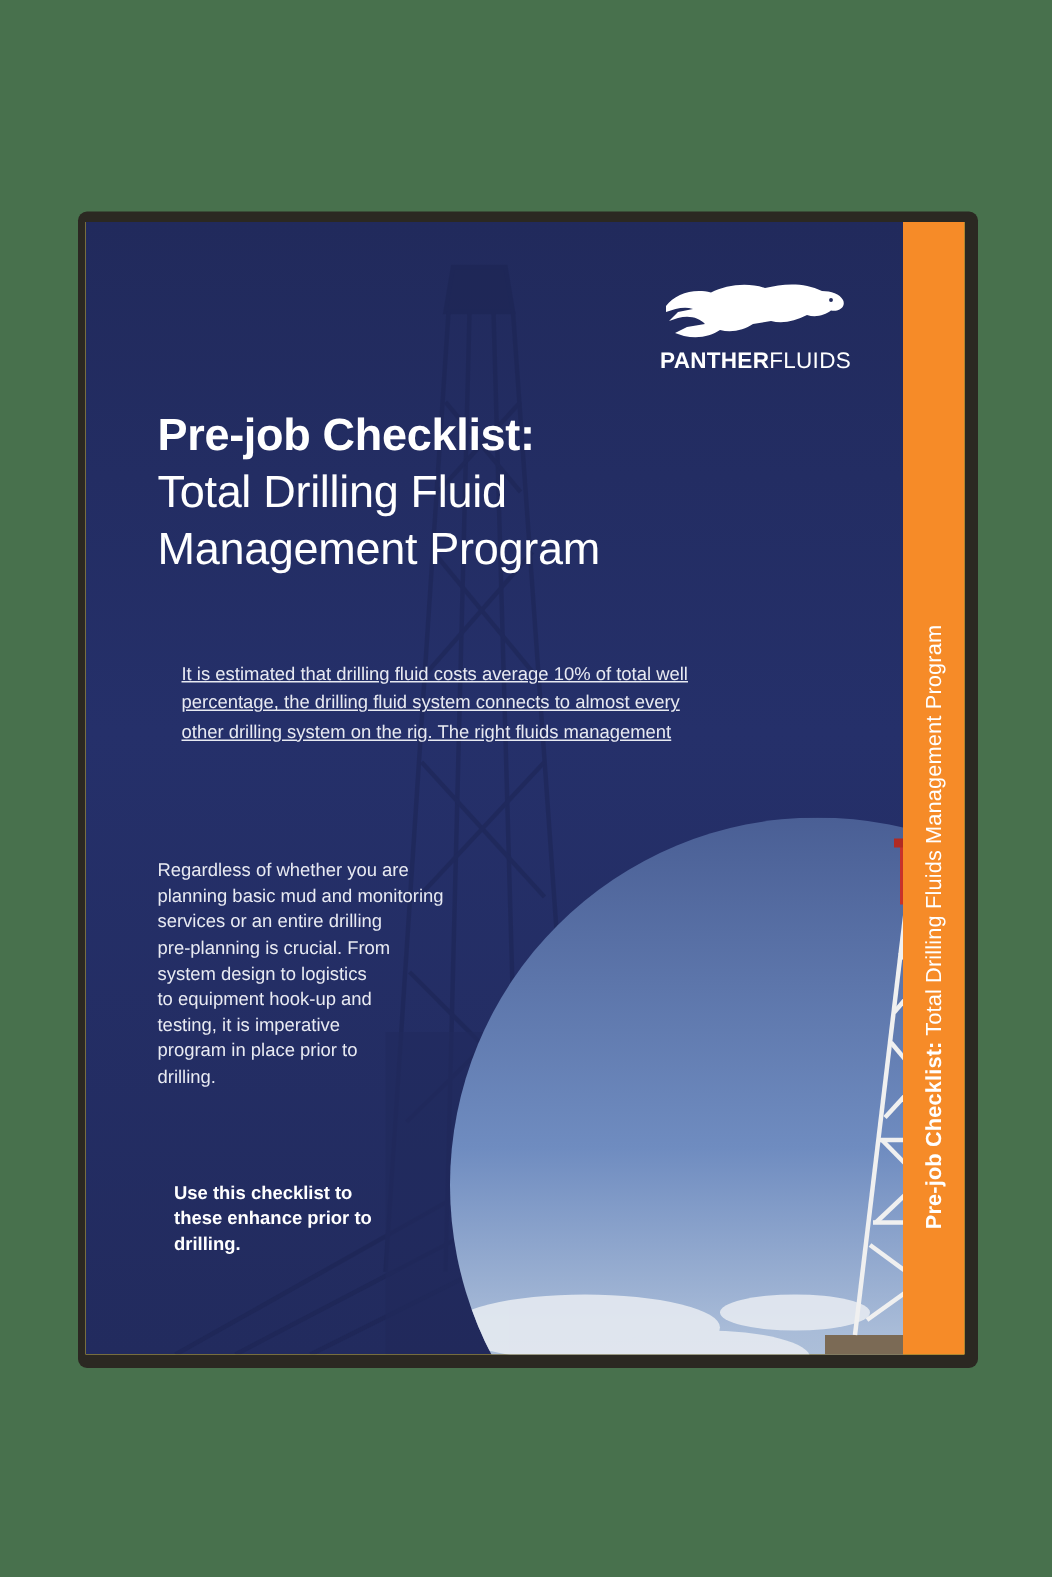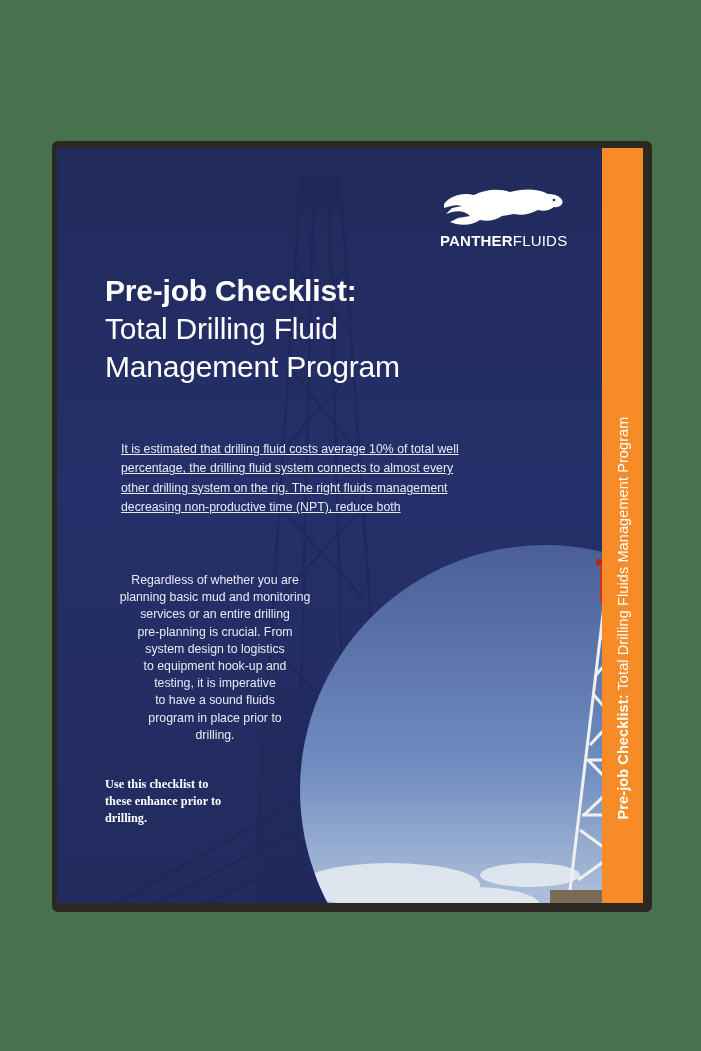--- a/index.html
+++ b/index.html
@@ -13,22 +13,22 @@
   .rig-bg{position:absolute;left:0;top:0;width:545px;height:755px;opacity:0.5;}
   .logo{position:absolute;left:383px;top:38px;width:125px;height:62px;}
   .logo svg{display:block;}
   .logo-word{position:absolute;left:0;top:46px;font-size:15px;color:#fff;letter-spacing:0.2px;white-space:nowrap;}
   .logo-word b{font-weight:800;}
   .logo-word span{font-weight:400;}
   .title{position:absolute;left:48px;top:124px;color:#fff;line-height:38px;}
   .title .t1{font-size:30px;font-weight:700;display:block;letter-spacing:-0.2px;}
   .title .t2{font-size:30px;font-weight:400;display:block;letter-spacing:-0.2px;}
   .p1{position:absolute;left:48px;top:276px;width:370px;color:#e8eaf2;font-size:12.3px;line-height:19.4px;margin:16px;text-decoration:underline;}
-  .p2{position:absolute;left:48px;top:424px;width:220px;color:#e8eaf2;font-size:12.3px;line-height:17.2px;margin:0;text-align:center;}
-  .p3{position:absolute;left:48px;top:628px;width:180px;color:#fff;font-size:12.3px;font-weight:700;line-height:17.2px;margin:0;font-family:Liberation Serif, serif;}
+  .p2{position:absolute;left:48px;top:424px;width:220px;color:#e8eaf2;font-size:12.3px;line-height:17.2px;margin:0;}
+  .p3{position:absolute;left:48px;top:628px;width:180px;color:#fff;font-size:12.3px;font-weight:700;line-height:17.2px;margin:11px;}
   .photo{position:absolute;left:243px;top:397px;width:490px;height:490px;border-radius:50%;overflow:hidden;}
   .photo svg{display:block;}
 </style>
 </head>
 <body>
 
 <div class="frame"></div>
 
 <div class="page">
   <div class="navy">
@@ -68,32 +68,30 @@
     <h1 class="title" style="margin:0;">
       <span class="t1">Pre-job Checklist:</span>
       <span class="t2">Total Drilling Fluid</span>
       <span class="t2">Management Program</span>
     </h1>
 
     <div class="p1">
       <div>It is estimated that drilling fluid costs average 10% of total well</div>
       <div>percentage, the drilling fluid system connects to almost every</div>
       <div>other drilling system on the rig. The right fluids management</div>
-      <div>decreasing non-productive time (NPT), reduce both</div>
     </div>
 
     <div class="p2">
       <div>Regardless of whether you are</div>
       <div>planning basic mud and monitoring</div>
       <div>services or an entire drilling</div>
       <div>pre-planning is crucial. From</div>
       <div>system design to logistics</div>
       <div>to equipment hook-up and</div>
       <div>testing, it is imperative</div>
-      <div>to have a sound fluids</div>
       <div>program in place prior to</div>
       <div>drilling.</div>
     </div>
 
     <div class="p3">
       <div>Use this checklist to</div>
       <div>these enhance prior to</div>
       <div>drilling.</div>
     </div>
 

